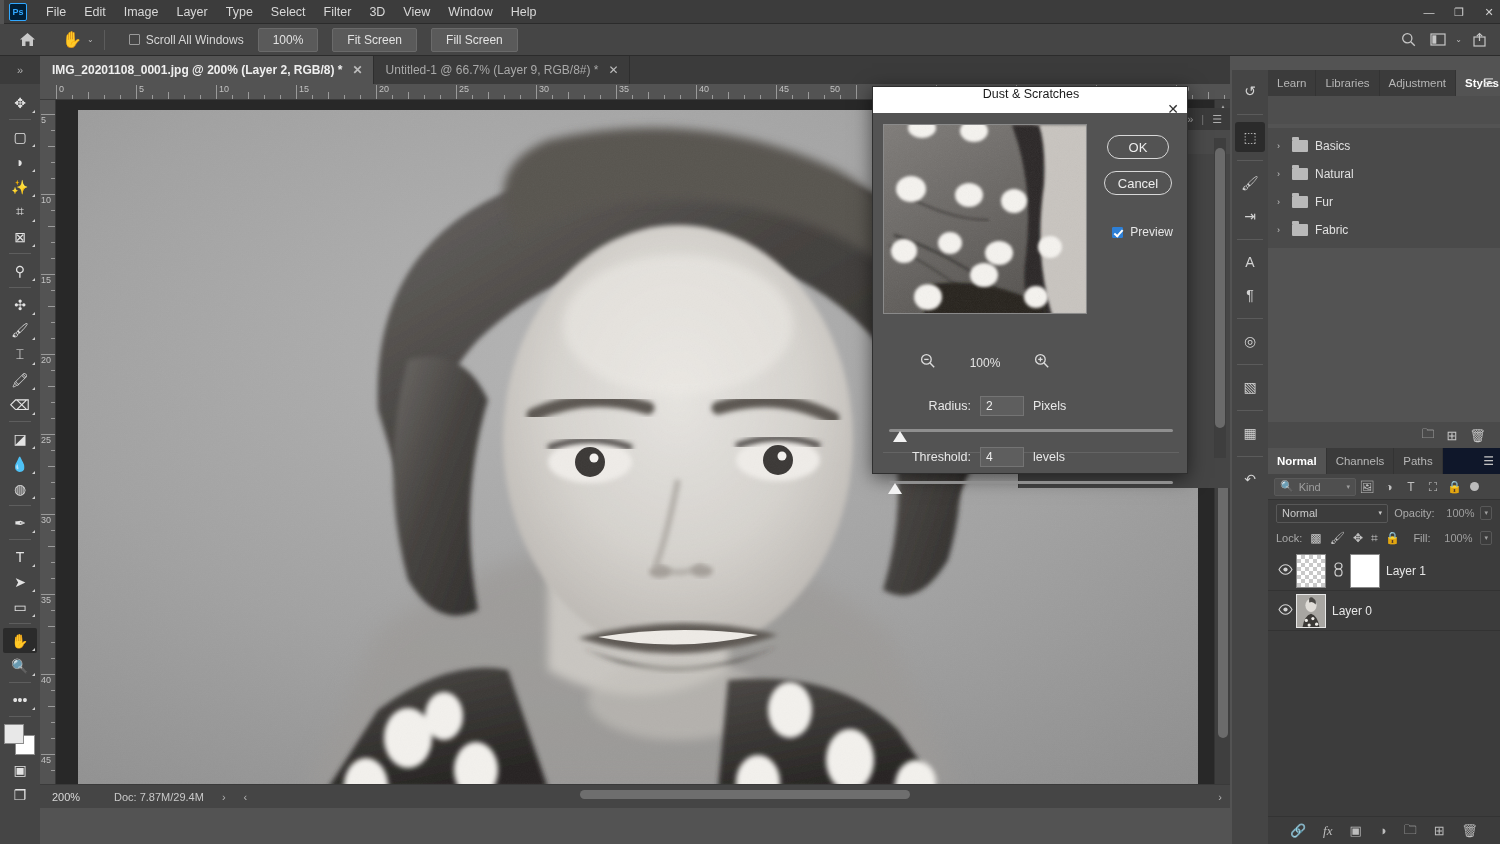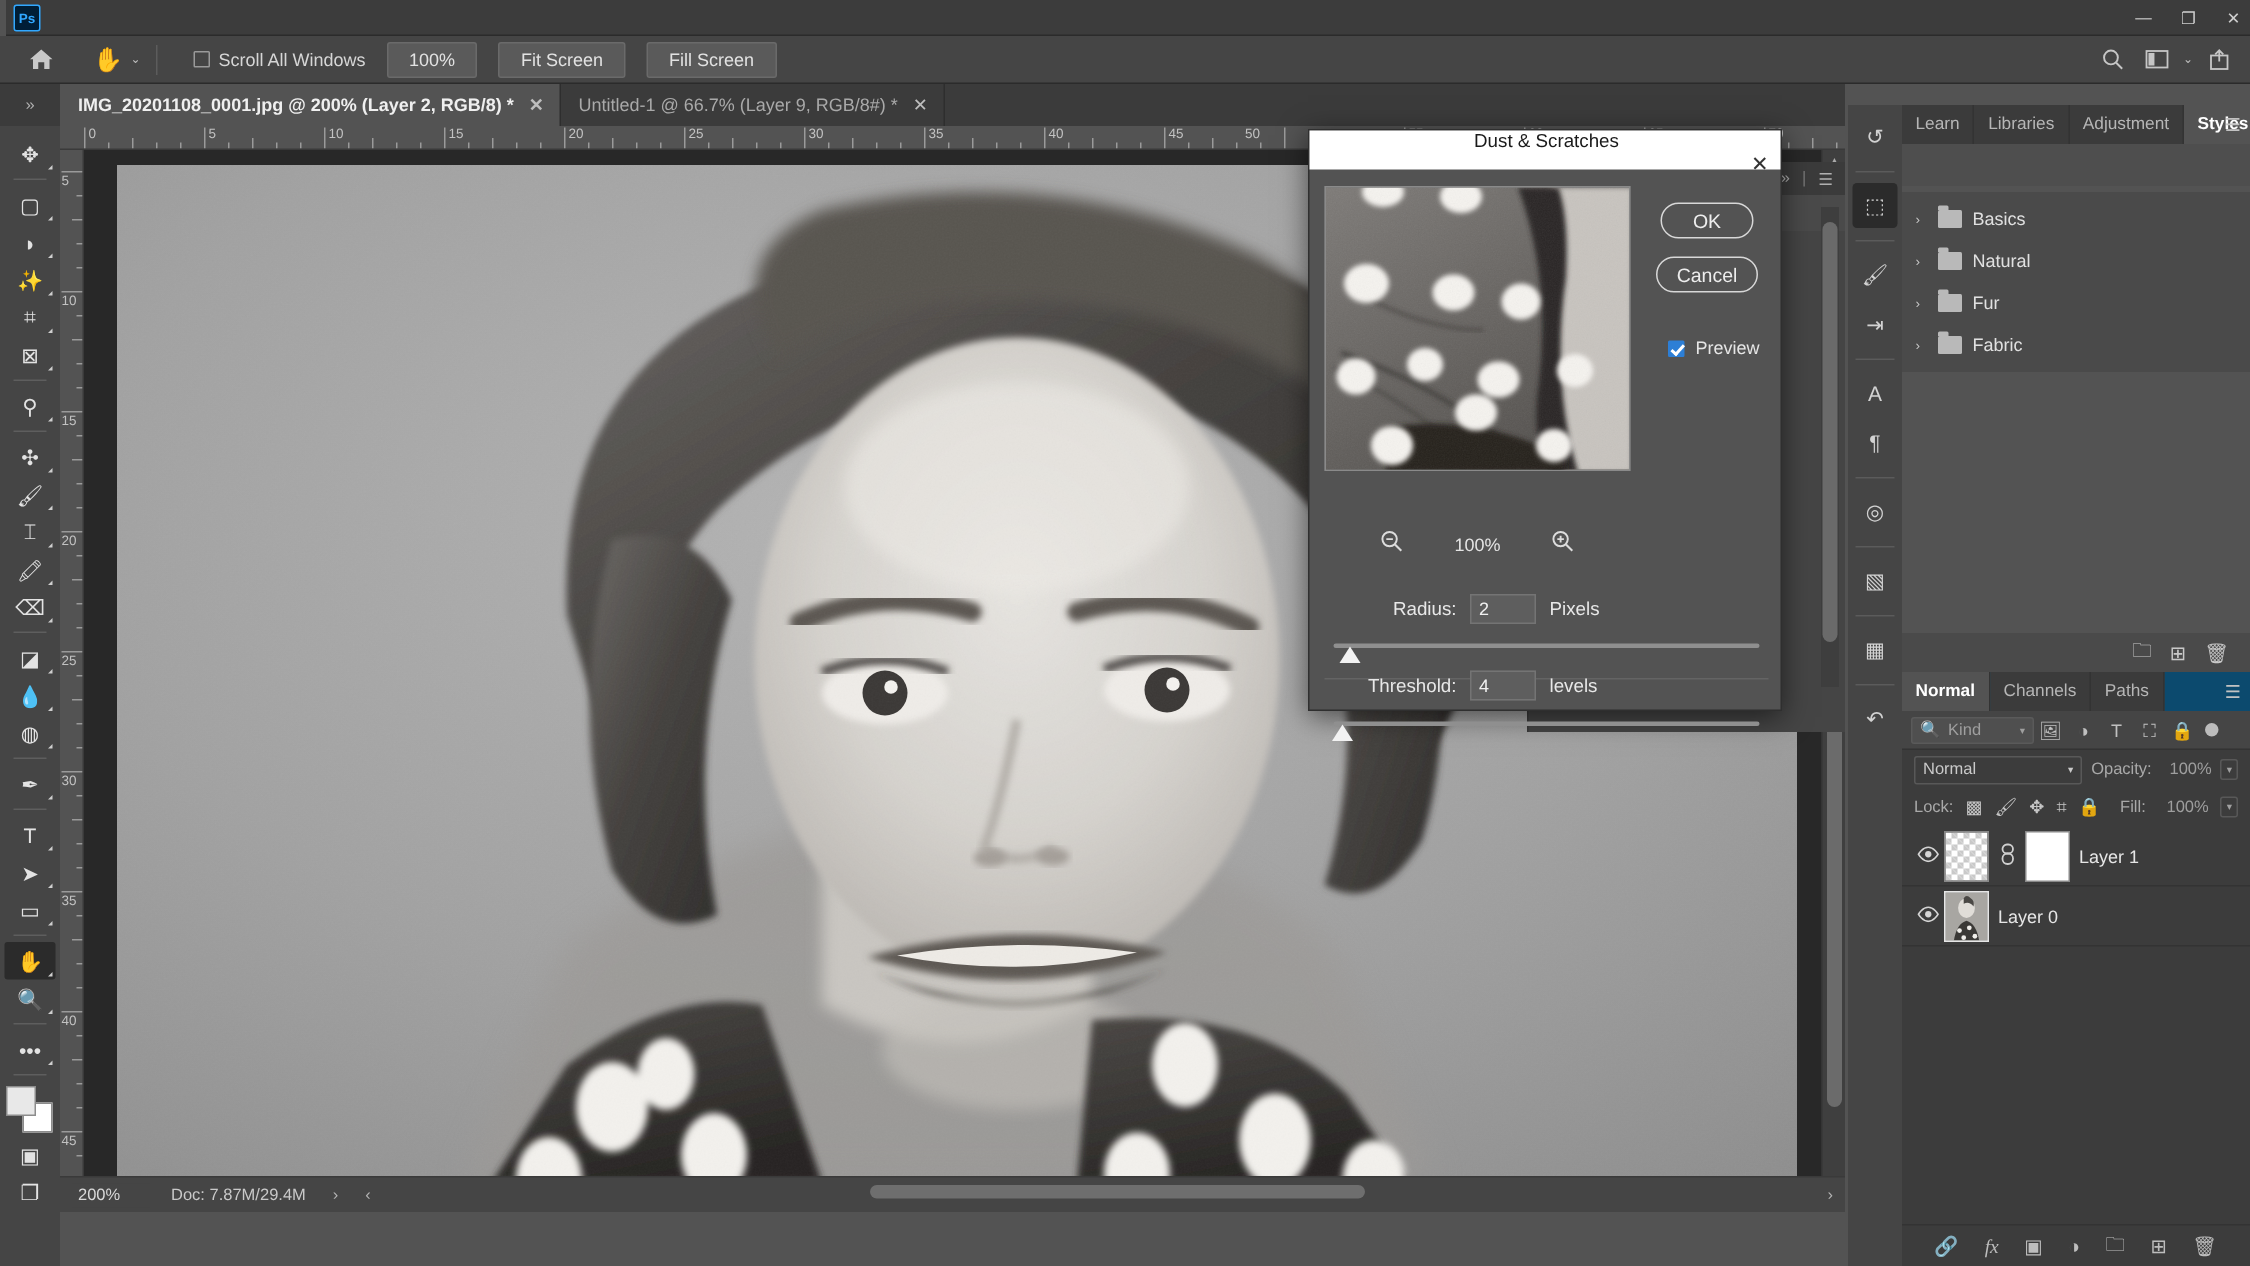--- a/index.html
+++ b/index.html
@@ -180,21 +180,21 @@
   .rail-btn {
     width: 30px; height: 30px; margin-bottom: 3px; border-radius: 3px;
     display:flex; align-items:center; justify-content:center; color:#d2d2d2; font-size:14px;
   }
   .rail-btn.sel { background:#2b2b2b; }
   .rail-div { width: 26px; height:1px; background:#5b5b5b; margin: 5px 0 7px; }
 
   
   .dock { position: absolute; left: 1268px; top: 70px; width: 232px; height: 774px; background: #3c3c3c; }
   .panel-tabs {
-    height: 26px; background:#0c4a6e; display:flex; align-items:stretch; position:relative;
+    height: 26px; background:#0f172a; display:flex; align-items:stretch; position:relative;
   }
   .ptab {
     padding: 0 9px; display:flex; align-items:center; font-size:11.5px; color:#b6b6b6;
     background:#3b3b3b; border-right:1px solid #333;
   }
   .ptab.active { background:#535353; color:#fff; font-weight:bold; }
   .ptab-menu { position:absolute; right:6px; top:6px; color:#c2c2c2; font-size:12px; }
 
   .styles-body { background:#535353; height: 196px; position:relative; }
   .styles-searchbar { height: 28px; background:#4e4e4e; }
@@ -316,20 +316,33 @@
   }
   .dlg-divider { position:absolute; left:10px; width:296px; height:1px; background:#646464; }
 </style>
 </head>
 <body>
 
 <div id="app">
 
   <div class="menubar">
     <div class="ps-logo">Ps</div>
+    <div id="menus" style="display:flex;">
+        <div class="menu-item">File</div>
+        <div class="menu-item">Edit</div>
+        <div class="menu-item">Image</div>
+        <div class="menu-item">Layer</div>
+        <div class="menu-item">Type</div>
+        <div class="menu-item">Select</div>
+        <div class="menu-item">Filter</div>
+        <div class="menu-item">3D</div>
+        <div class="menu-item">View</div>
+        <div class="menu-item">Window</div>
+        <div class="menu-item">Help</div>
+      </div>
     <div class="win-ctrls">
       <div class="win-btn">—</div>
       <div class="win-btn">❐</div>
       <div class="win-btn close">✕</div>
     </div>
   </div>
 
   <div class="optbar">
     <div class="opt-home">
       <svg width="17" height="15" viewBox="0 0 17 15">

